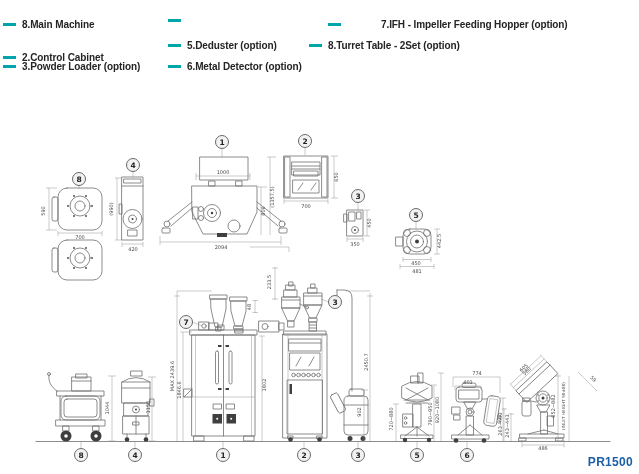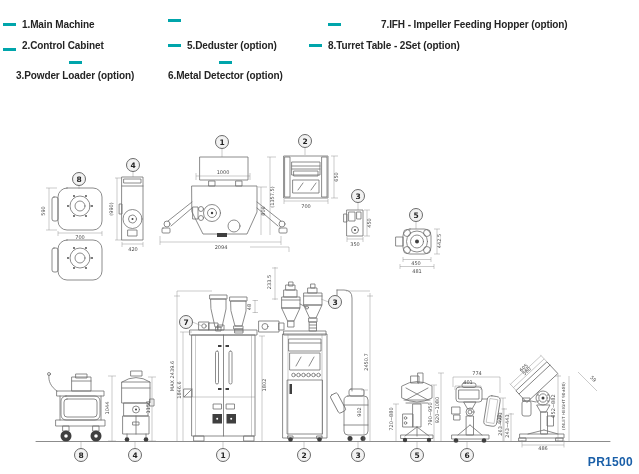--- a/index.html
+++ b/index.html
@@ -19,38 +19,38 @@
   .bln circle{fill:#f2f2f2;stroke:#5a5a5a;stroke-width:0.9;}
   .bln text{font-family:"DejaVu Sans",sans-serif;font-size:7.5px;font-weight:bold;fill:#222;text-anchor:middle;}
 </style>
 </head>
 <body>
 
 <div class="page">
 
   <div class="legend-item" style="left:3px;top:19px;">
       <span class="dash"></span>
-      <span>1.Main Machine</span>
-    </div>
-  <div class="legend-item" style="left:3px;top:40px;align-items:flex-end;">
+      <span>8.Main Machine</span>
+    </div>
+  <div class="legend-item" style="left:3px;top:52px;">
       <span class="dash"></span>
       <span>2.Control Cabinet</span>
     </div>
-  <div class="legend-item" style="left:16px;top:61px;flex-direction:column;">
+  <div class="legend-item" style="left:3px;top:61px;">
       <span class="dash"></span>
       <span>3.Powder Loader (option)</span>
     </div>
   <div class="legend-item" style="left:168px;top:19px;">
       <span class="dash"></span>
     </div>
   <div class="legend-item" style="left:168px;top:40px;justify-content:space-between;">
       <span class="dash"></span>
       <span>5.Deduster (option)</span>
     </div>
-  <div class="legend-item" style="left:168px;top:61px;flex-direction:column;">
+  <div class="legend-item" style="left:168px;top:61px;">
       <span class="dash"></span>
       <span>6.Metal Detector (option)</span>
     </div>
   <div class="legend-item" style="left:328px;top:19px;gap:40px;">
       <span class="dash"></span>
       <span>7.IFH - Impeller Feeding Hopper (option)</span>
     </div>
   <div class="legend-item" style="left:309px;top:40px;justify-content:flex-end;">
       <span class="dash"></span>
       <span>8.Turret Table - 2Set (option)</span>

